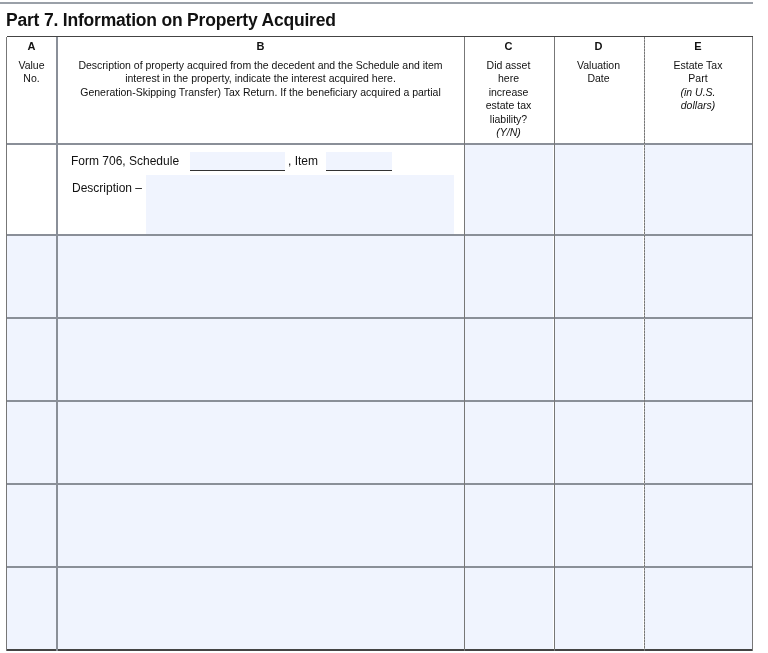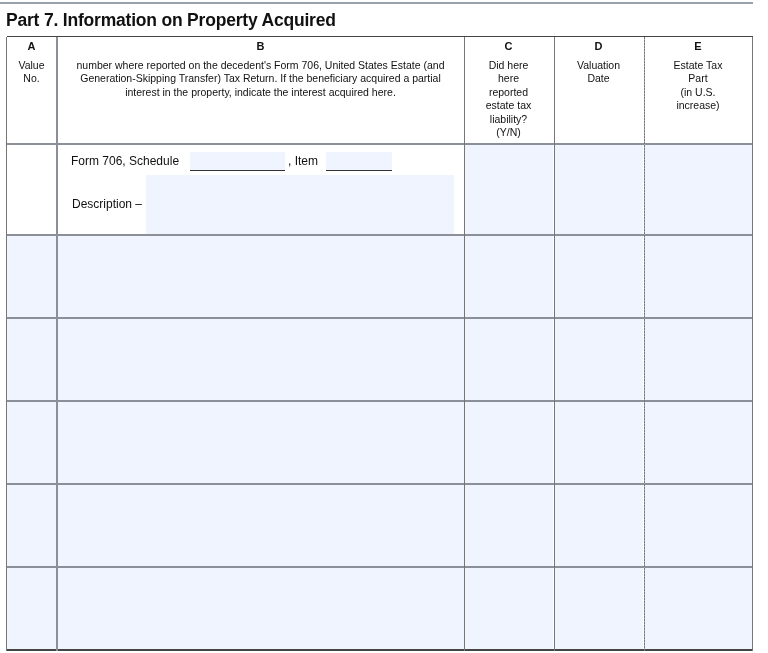--- a/index.html
+++ b/index.html
@@ -9,21 +9,21 @@
     .top-rule { position: absolute; left: 0; top: 2px; width: 753px; height: 2px; background: #9aa0a8; }
     .part-title { position: absolute; left: 6px; top: 10px; font-size: 17.5px; font-weight: bold; letter-spacing: -0.2px; color: #111; }
 
     .table { position: absolute; left: 7px; top: 36px; width: 746px; height: 614px; border-top: 1px solid #444; }
     .vline { position: absolute; top: 0; width: 1px; height: 614px; background: #777; }
     .vline.dotted { background: repeating-linear-gradient(to bottom, #777 0 2px, #aaa 2px 3px); }
     .vline.thick { width: 2px; background: #8a8f98; }
 
     .hdr { position: absolute; top: 0; height: 107px; text-align: center; font-size: 10.5px; line-height: 13.5px; color: #111; }
     .hdr .letter { display: block; font-weight: bold; font-size: 11px; margin-top: 3px; margin-bottom: 5px; }
-    .hdr .italic { }
+    .hdr .italic { font-style: italic; }
     .hline { position: absolute; left: 0; width: 746px; height: 2px; background: #8a8f98; }
     .hline.bottom { height: 2px; background: #444; }
 
     .cell { position: absolute; background: #f0f4fe; }
     .cell.white { background: #ffffff; }
 
     .form-label { position: absolute; font-size: 12px; color: #111; white-space: nowrap; }
     .field { position: absolute; background: #f0f4fe; border-bottom: 1px solid #333; }
     .desc-field { position: absolute; background: #f0f4fe; }
   </style>
@@ -36,58 +36,58 @@
 <div class="table">
 
   <div class="hdr" style="left:0;width:49px;">
     <span class="letter">A</span>
     <div>Value</div>
     <div>No.</div>
   </div>
 
   <div class="hdr" style="left:50px;width:407px;">
     <span class="letter">B</span>
-    <div>number where reported on the decedent's Form 706, United States Estate (and</div>
+    <div>Description of property acquired from the decedent and the Schedule and item</div>
+    <div>interest in the property, indicate the interest acquired here.</div>
     <div>Generation-Skipping Transfer) Tax Return. If the beneficiary acquired a partial</div>
-    <div>interest in the property, indicate the interest acquired here.</div>
   </div>
 
   <div class="hdr" style="left:457px;width:89px;">
     <span class="letter">C</span>
-    <div>Did here</div>
+    <div>Did asset</div>
     <div>here</div>
-    <div>reported</div>
+    <div>increase</div>
     <div>estate tax</div>
     <div>liability?</div>
     <div class="italic">(Y/N)</div>
   </div>
 
   <div class="hdr" style="left:547px;width:89px;">
     <span class="letter">D</span>
     <div>Valuation</div>
     <div>Date</div>
   </div>
 
   <div class="hdr" style="left:637px;width:108px;">
     <span class="letter">E</span>
     <div>Estate Tax</div>
     <div>Part</div>
     <div class="italic">(in U.S.</div>
-    <div class="italic">increase)</div>
+    <div class="italic">dollars)</div>
   </div>
 
   <div class="hline" style="top:106px;"></div>
 
   <div class="cell white" style="left:0;top:108px;width:49px;height:89px;"></div>
   <div class="cell white" style="left:50px;top:108px;width:407px;height:89px;">
     <span class="form-label" style="left:14px;top:9px;">Form 706, Schedule</span>
     <div class="field" style="left:133px;top:7px;width:95px;height:19px;"></div>
     <span class="form-label" style="left:231px;top:9px;">, Item</span>
     <div class="field" style="left:269px;top:7px;width:66px;height:19px;"></div>
-    <span class="form-label" style="left:15px;top:52px;">Description –</span>
+    <span class="form-label" style="left:15px;top:36px;">Description –</span>
     <div class="desc-field" style="left:89px;top:30px;width:308px;height:59px;"></div>
   </div>
   <div class="cell" style="left:458px;top:108px;width:88px;height:89px;"></div>
   <div class="cell" style="left:548px;top:108px;width:88px;height:89px;"></div>
   <div class="cell" style="left:638px;top:108px;width:107px;height:89px;"></div>
   <div class="hline" style="top:197px;"></div>
 
   <div class="cell" style="left:0;top:199px;width:49px;height:81px;"></div>
   <div class="cell" style="left:51px;top:199px;width:406px;height:81px;"></div>
   <div class="cell" style="left:458px;top:199px;width:88px;height:81px;"></div>

